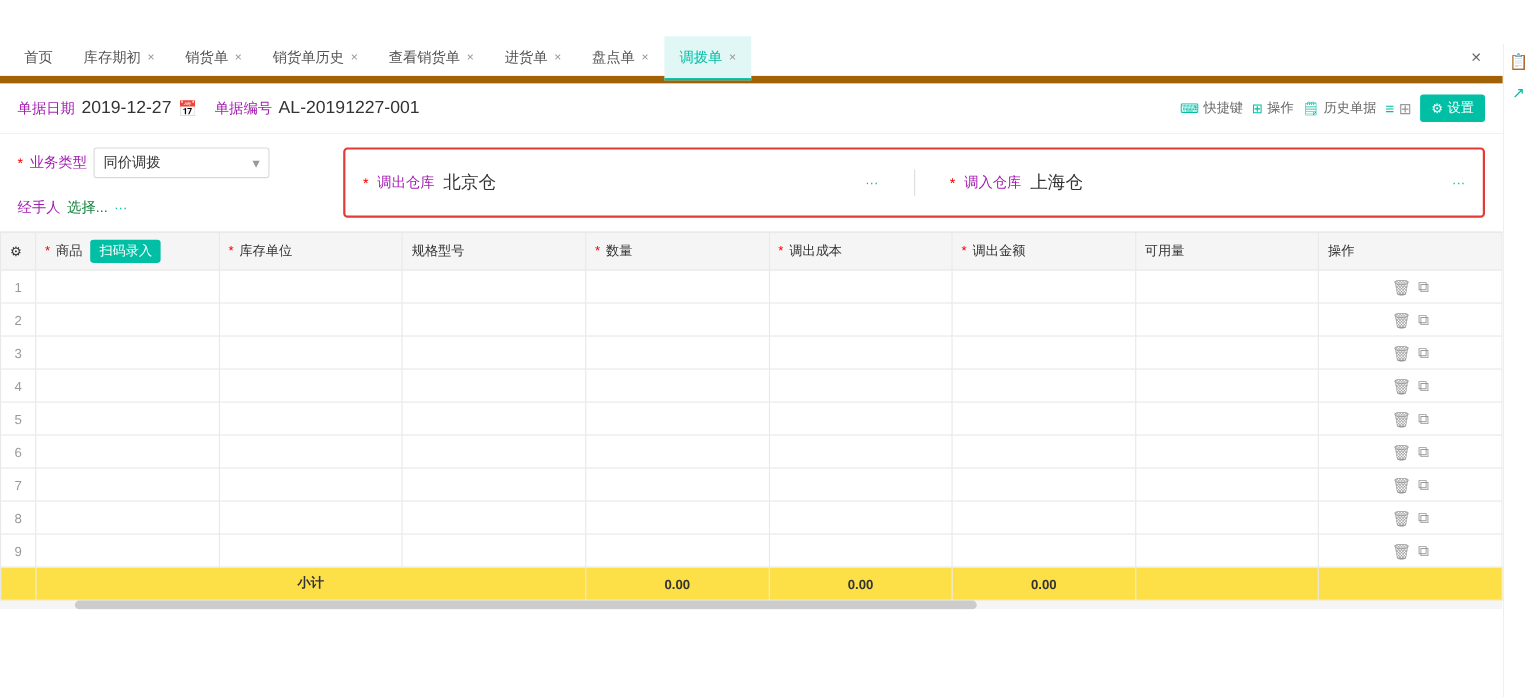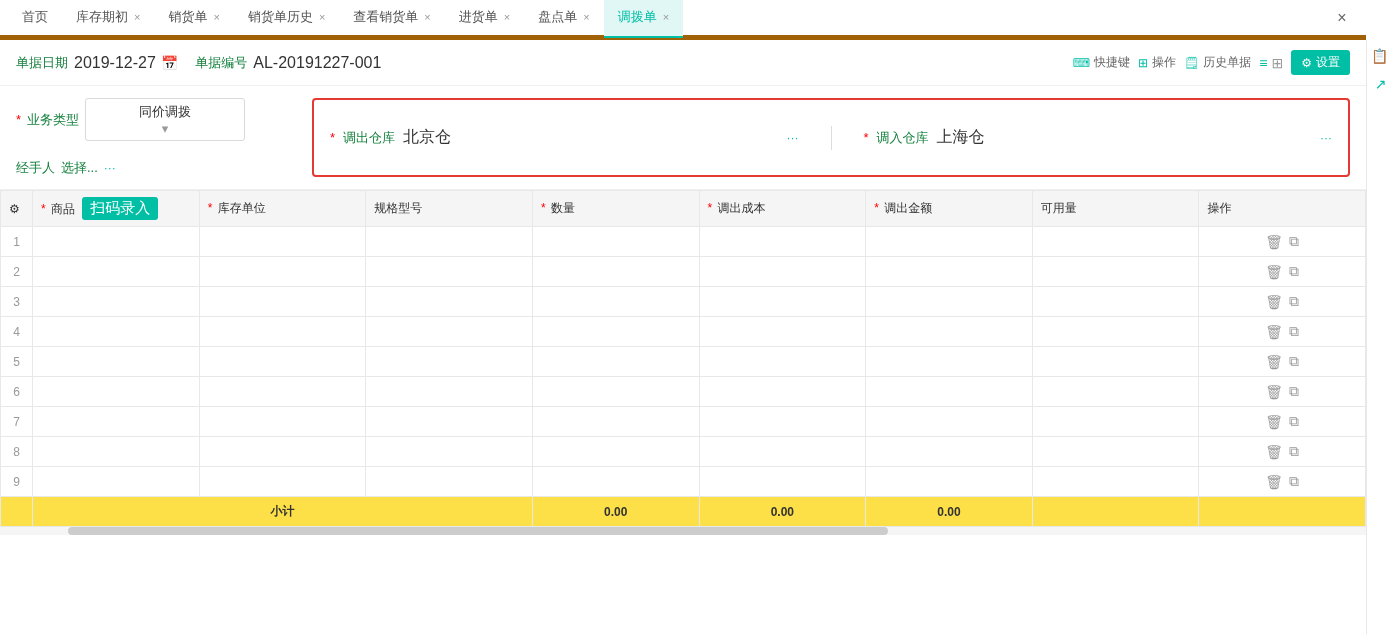--- a/index.html
+++ b/index.html
@@ -1,22 +1,23 @@
 <!DOCTYPE html>
 <html><head>
   <meta charset="utf-8">
   <style>
     * { box-sizing: border-box; margin: 0; padding: 0; }
     body { font-family: "Microsoft YaHei", "PingFang SC", sans-serif; font-size: 13px; background: #fff; color: #333; overflow: hidden; }
 
     
     .tab-bar {
       display: flex; align-items: center; height: 40px;
-      border-bottom: 5px solid #a16207; background: #fff;
+      border-bottom: 7px solid #a16207; background: #fff;
       padding: 0 8px;
+      margin-top: 36px;
     }
     .tab-item {
       display: flex; align-items: center; padding: 0 14px; height: 40px;
       cursor: pointer; font-size: 13px; color: #555; white-space: nowrap;
       border-bottom: 2px solid transparent; position: relative;
     }
     .tab-item.active {
       color: #00bfa5; border-bottom: 2px solid #00bfa5; background: #e0f7f5;
     }
     .tab-item .close-icon {
@@ -28,21 +29,21 @@
     }
 
     
     .form-header {
       display: flex; align-items: center; padding: 10px 16px; border-bottom: 1px solid #f0f0f0;
       background: #fff;
     }
     .form-header-left { display: flex; align-items: center; gap: 16px; flex: 1; }
     .form-header-right { display: flex; align-items: center; gap: 8px; color: #666; font-size: 12px; }
     .field-group { display: flex; align-items: center; gap: 6px; }
-    .field-label { color: #15803d; font-size: 13px; }
+    .field-label { color: #a21caf; font-size: 13px; }
     .field-value { color: #333; font-size: 16px; }
     .date-icon { color: #00bfa5; cursor: pointer; font-size: 14px; }
     .header-btn { display: flex; align-items: center; gap: 4px; cursor: pointer; color: #666; font-size: 12px; }
     .header-btn .icon { color: #00bfa5; }
     .settings-btn {
       background: #00bfa5; color: #fff; border: none; padding: 4px 10px;
       border-radius: 3px; cursor: pointer; font-size: 12px; display: flex; align-items: center; gap: 4px;
     }
 
     
@@ -57,21 +58,21 @@
     .warehouse-section {
       border: 2px solid #e53935; border-radius: 4px;
       display: flex; align-items: center; padding: 8px 16px;
       flex: 1; gap: 32px;
     }
     .warehouse-field { display: flex; align-items: center; gap: 8px; flex: 1; }
     .warehouse-divider { width: 1px; height: 24px; background: #ddd; }
     .business-dropdown {
       display: flex; align-items: center; border: 1px solid #d9d9d9;
       border-radius: 3px; padding: 4px 8px; cursor: pointer; background: #fff;
-      min-width: 160px; justify-content: space-between; flex-direction: column;
+      min-width: 160px; justify-content: space-between;
     }
     .handler-section { display: flex; align-items: center; gap: 6px; margin-top: 8px; }
     .handler-placeholder { color: #15803d; cursor: pointer; }
 
     
     .left-form { display: flex; flex-direction: column; gap: 10px; min-width: 280px; }
 
     
     .table-container { flex: 1; overflow: auto; }
     .data-table { width: 100%; border-collapse: collapse; table-layout: fixed; }
@@ -82,21 +83,21 @@
     }
     .data-table td {
       border: 1px solid #e8e8e8; padding: 4px 8px;
       font-size: 12px; height: 30px;
     }
     .data-table .row-num { text-align: center; color: #999; width: 36px; }
     .data-table .subtotal-row td { background: #fde047; font-weight: bold; text-align: center; }
     .required-th { color: red; margin-right: 2px; }
     .scan-btn {
       background: #00bfa5; color: #fff; border: none; padding: 2px 8px;
-      border-radius: 3px; font-size: 15px; cursor: pointer; margin-left: 4px;
+      border-radius: 3px; font-size: 12px; cursor: pointer; margin-left: 4px;
     }
     .gear-th { width: 32px; text-align: center; }
     .op-th { text-align: center; }
     .action-icons { display: flex; align-items: center; justify-content: center; gap: 6px; }
     .action-icon { color: #999; cursor: pointer; font-size: 14px; }
 
     
     .right-sidebar {
       position: fixed; right: 0; top: 40px; bottom: 0; width: 28px;
       background: #fff; border-left: 1px solid #e8e8e8;

